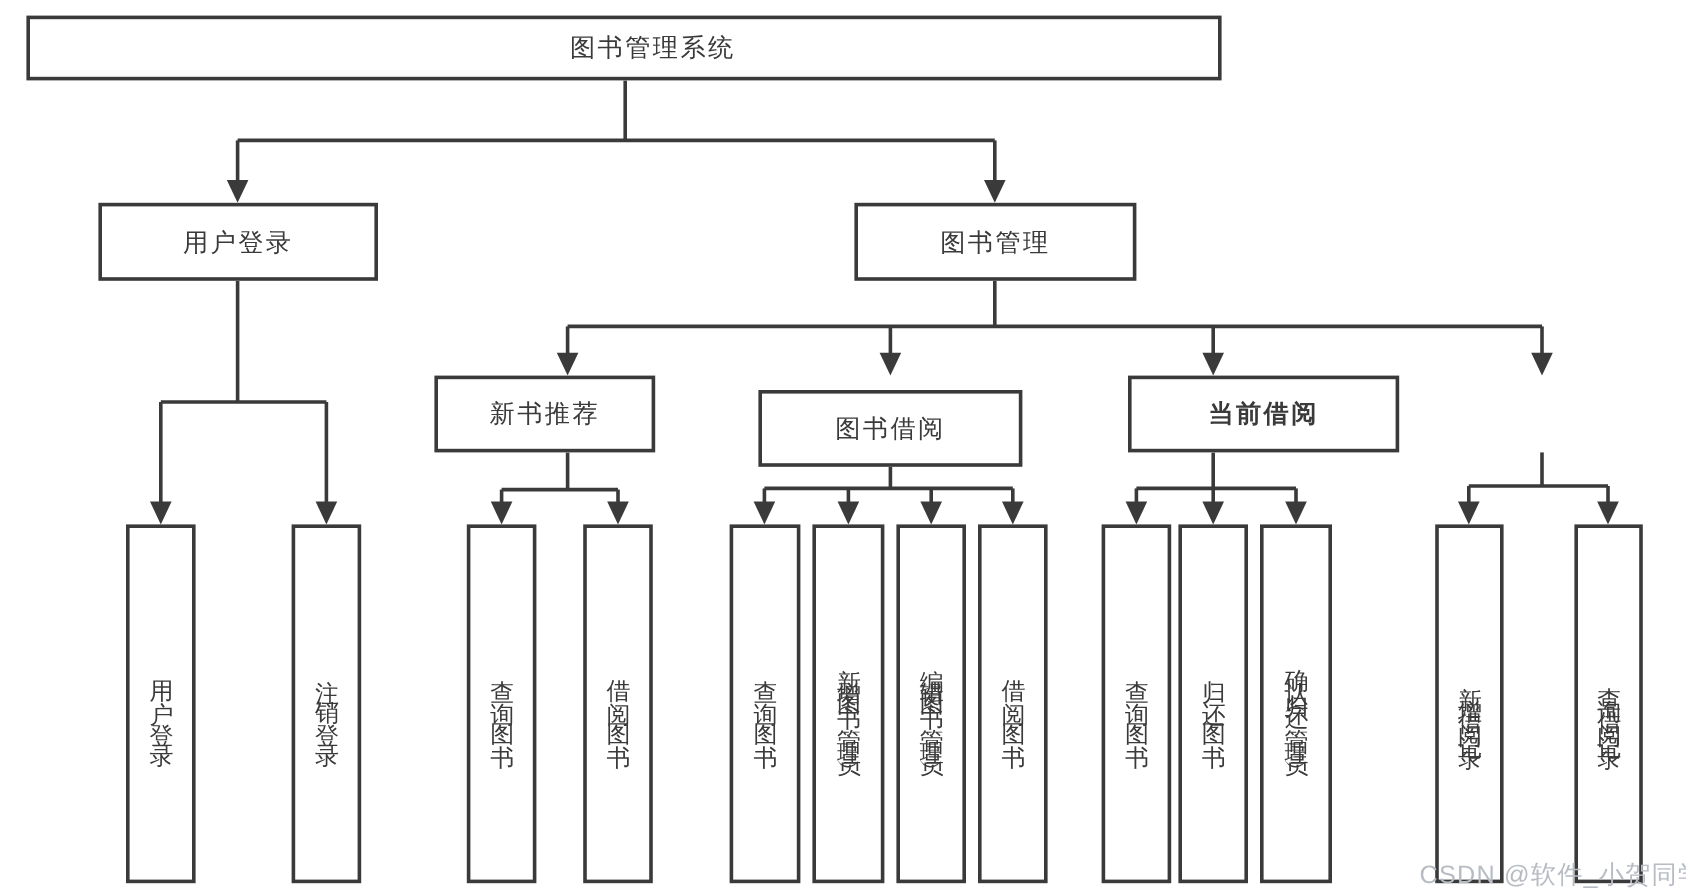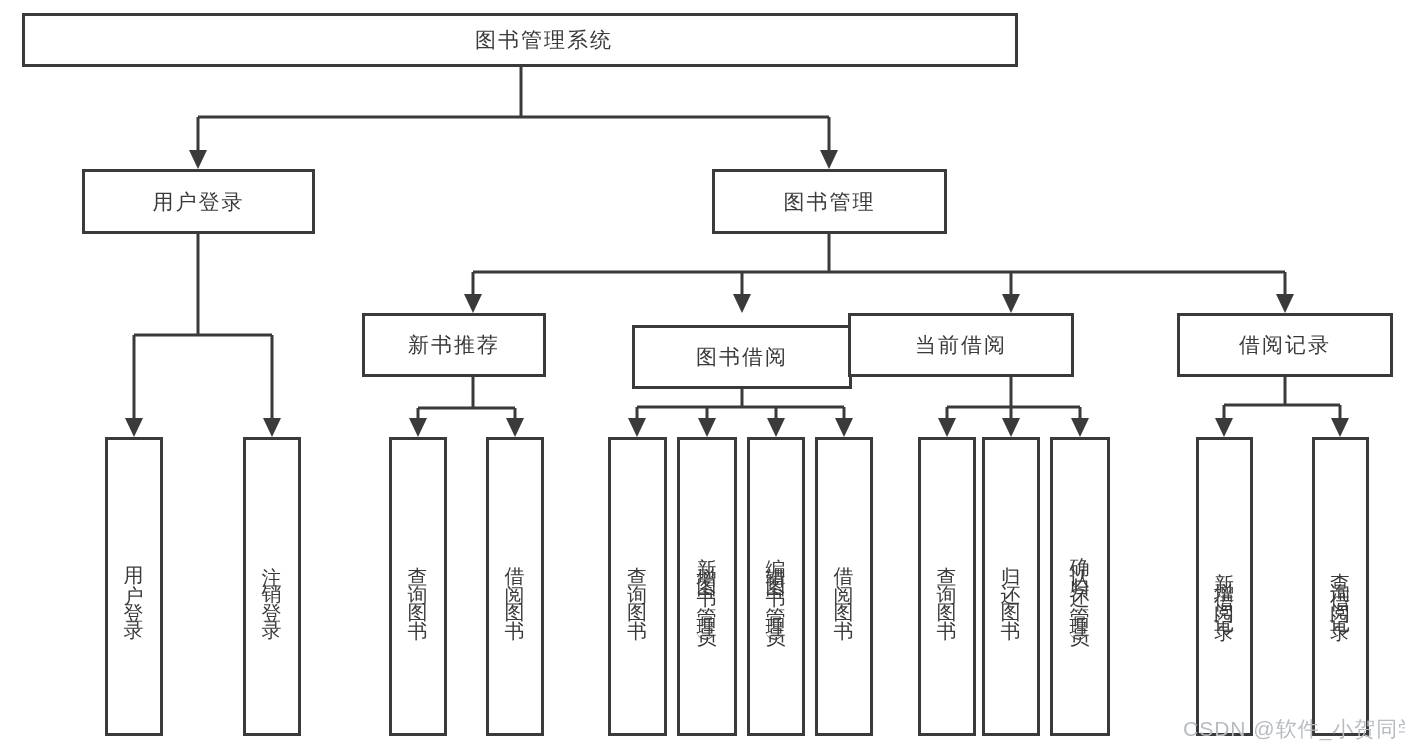--- a/index.html
+++ b/index.html
@@ -146,25 +146,22 @@
   <div class="node" style="left:712px; top:169px; width:235px; height:65px;">
     <span>图书管理</span>
   </div>
 
   <div class="node" style="left:362px; top:313px; width:184px; height:64px;">
     <span>新书推荐</span>
   </div>
   <div class="node" style="left:632px; top:313px; width:220px; height:64px;margin-top:12px;">
     <span>图书借阅</span>
   </div>
-  <div class="node" style="left:848px; top:313px; width:226px; height:64px;">
+  <div class="node" style="left:940px; top:313px; width:226px; height:64px;font-weight:bold;">
     <span>当前借阅</span>
-  </div>
-  <div class="node" style="left:1177px; top:313px; width:216px; height:64px;">
-    <span>借阅记录</span>
   </div>
 
   <div class="leaf" style="left:105px; top:437px; width:58px; height:299px;">
     <span class="vtext short">用户登录</span>
   </div>
   <div class="leaf" style="left:243px; top:437px; width:58px; height:299px;">
     <span class="vtext short">注销登录</span>
   </div>
 
   <div class="leaf" style="left:389px; top:437px; width:58px; height:299px;">

